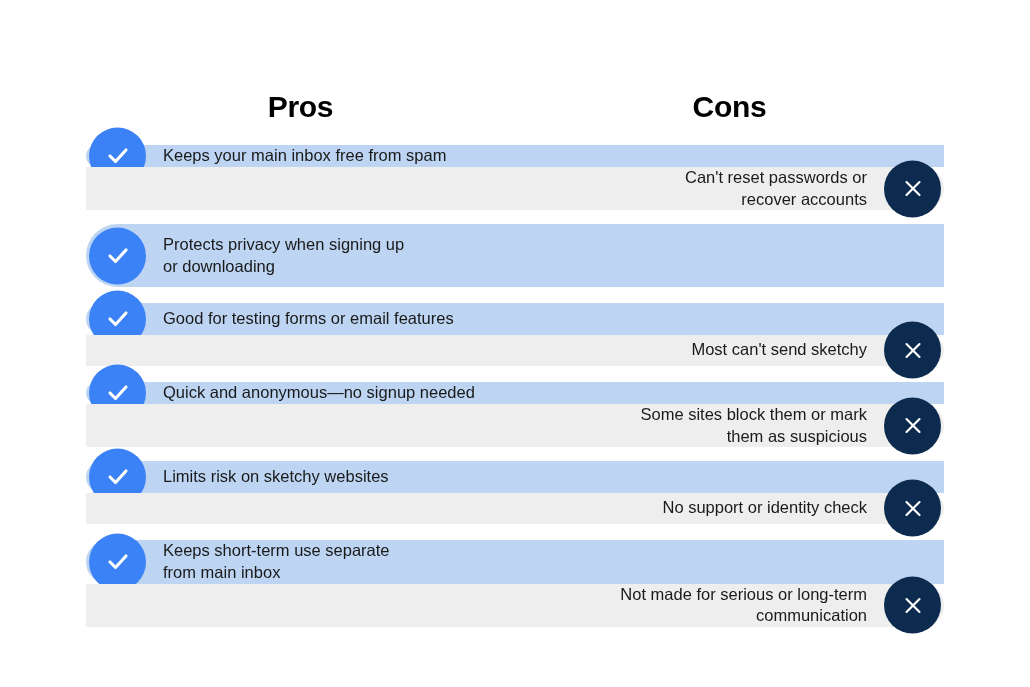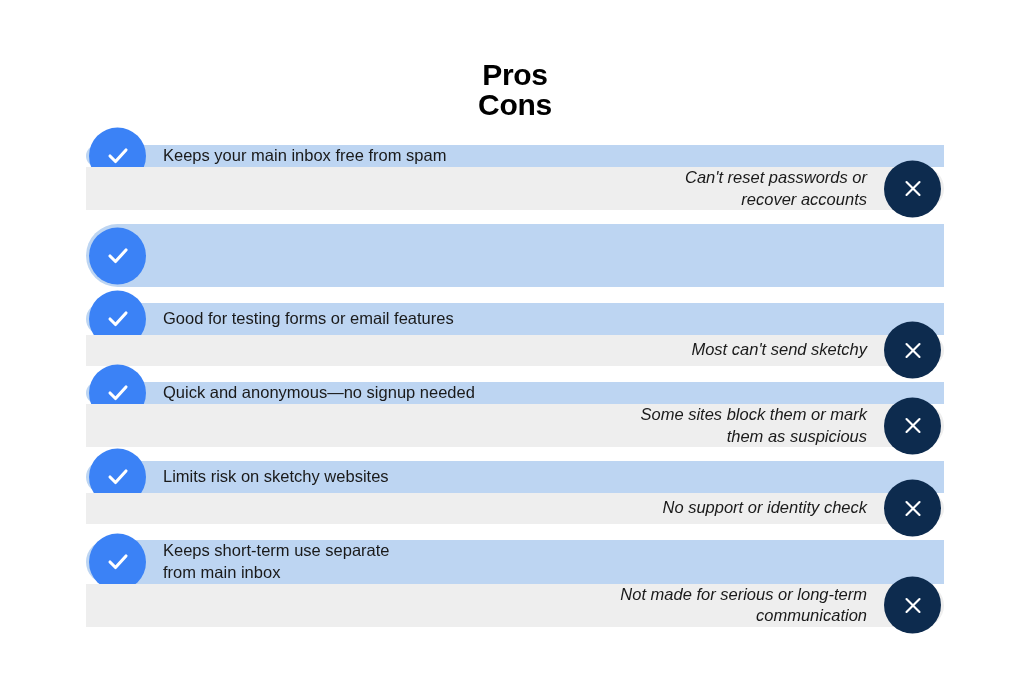--- a/index.html
+++ b/index.html
@@ -17,25 +17,24 @@
     position: relative;
     width: 1030px;
     height: 687px;
     box-sizing: border-box;
   }
 
   
   .headers {
     position: absolute;
     left: 86px;
-    top: 60px;
+    top: 84px;
     width: 858px;
     height: 46px;
     display: flex;
-    flex-direction: column;
   }
   .header-cell {
     flex: 1 1 50%;
     display: flex;
     align-items: center;
     justify-content: center;
   }
   .header-text {
     font-size: 30px;
     font-weight: bold;
@@ -77,21 +76,20 @@
     padding-right: 10px;
     justify-content: flex-start;
   }
   .half-con {
     background: #eeeeee;
     border-top-right-radius: 32px;
     border-bottom-right-radius: 32px;
     padding-right: 77px;
     padding-left: 10px;
     justify-content: flex-end;
-    font-style: italic;
   }
 
   .item-text {
     font-size: 16.5px;
     color: #1a1a1a;
     line-height: 1.32;
     white-space: pre-line;
   }
   .text-pro { text-align: left; }
   .text-con { text-align: right; }
@@ -155,20 +153,22 @@
       </div>
     </div>
 
     <div class="row">
       <div class="half half-pro">
         <div class="badge badge-check">
           <svg width="30" height="30" viewBox="0 0 30 30" aria-hidden="true">
             <polyline points="7,15.5 12.5,21 23,9.5" fill="none" stroke="#ffffff" stroke-width="3.1" stroke-linecap="round" stroke-linejoin="round"></polyline>
           </svg>
         </div>
+        <span class="item-text text-pro">Protects privacy when signing up
+or downloading</span>
       </div>
     </div>
 
     <div class="row">
       <div class="half half-pro">
         <div class="badge badge-check">
           <svg width="30" height="30" viewBox="0 0 30 30" aria-hidden="true">
             <polyline points="7,15.5 12.5,21 23,9.5" fill="none" stroke="#ffffff" stroke-width="3.1" stroke-linecap="round" stroke-linejoin="round"></polyline>
           </svg>
         </div>

